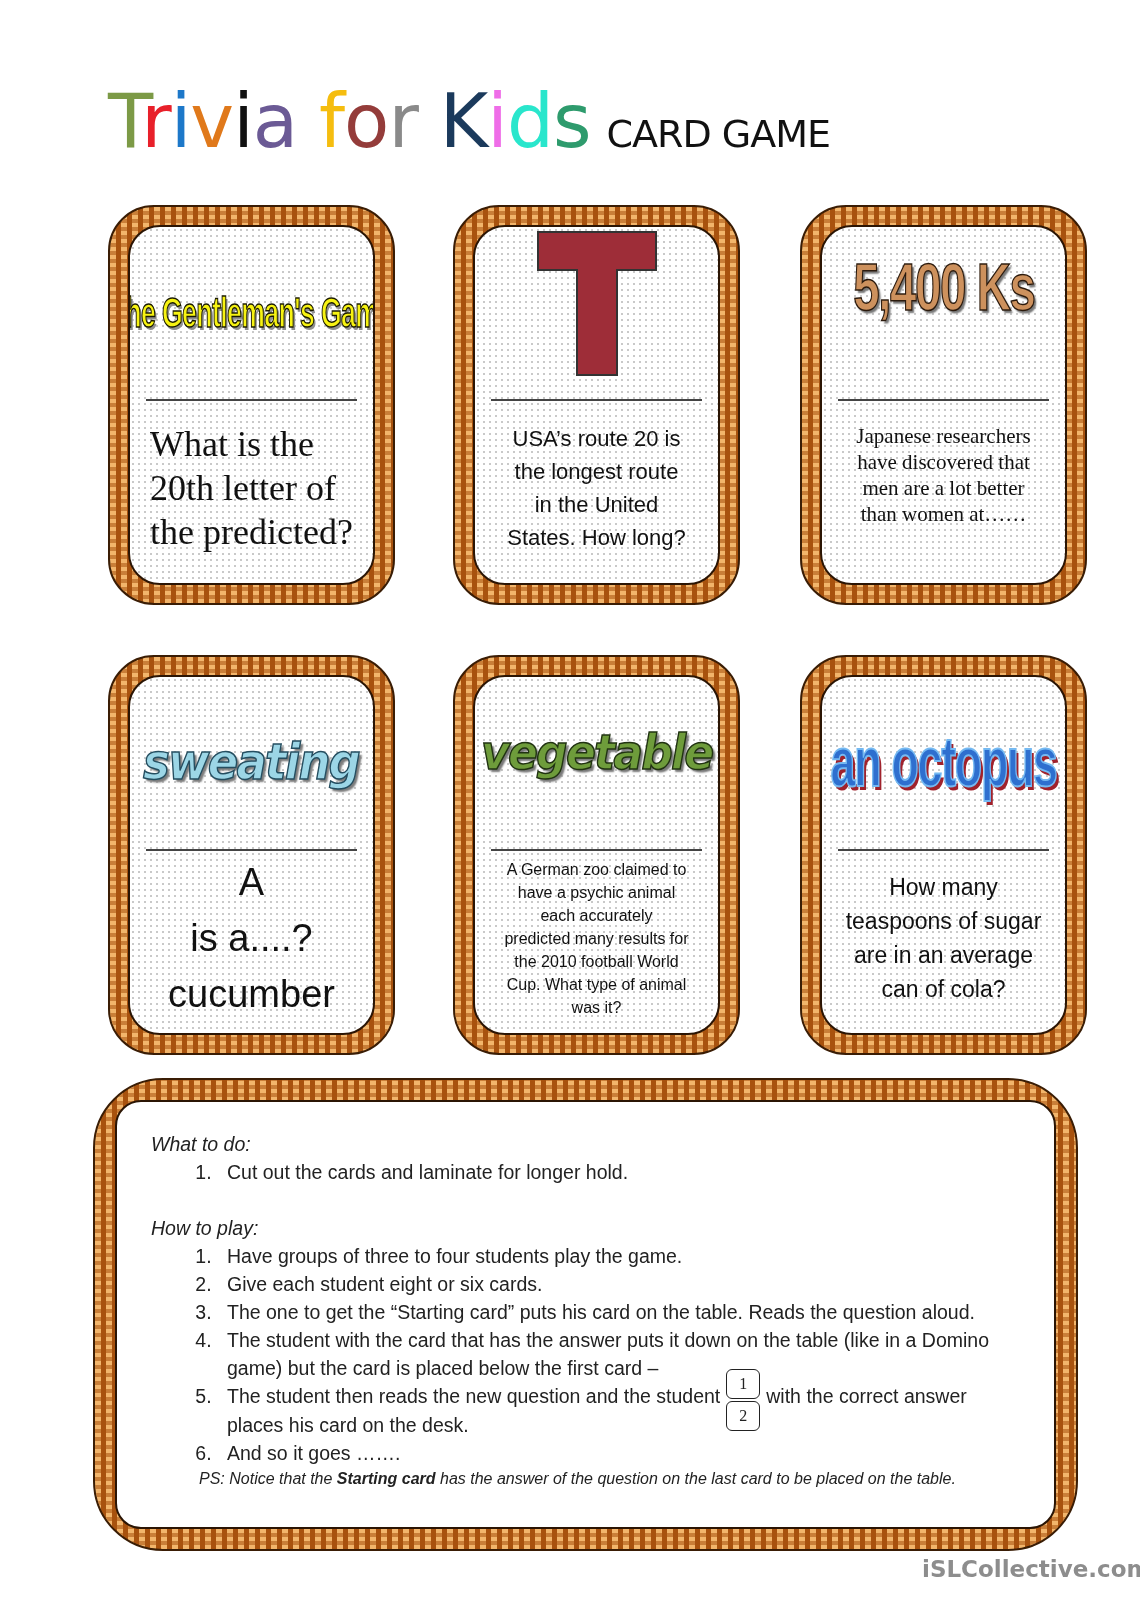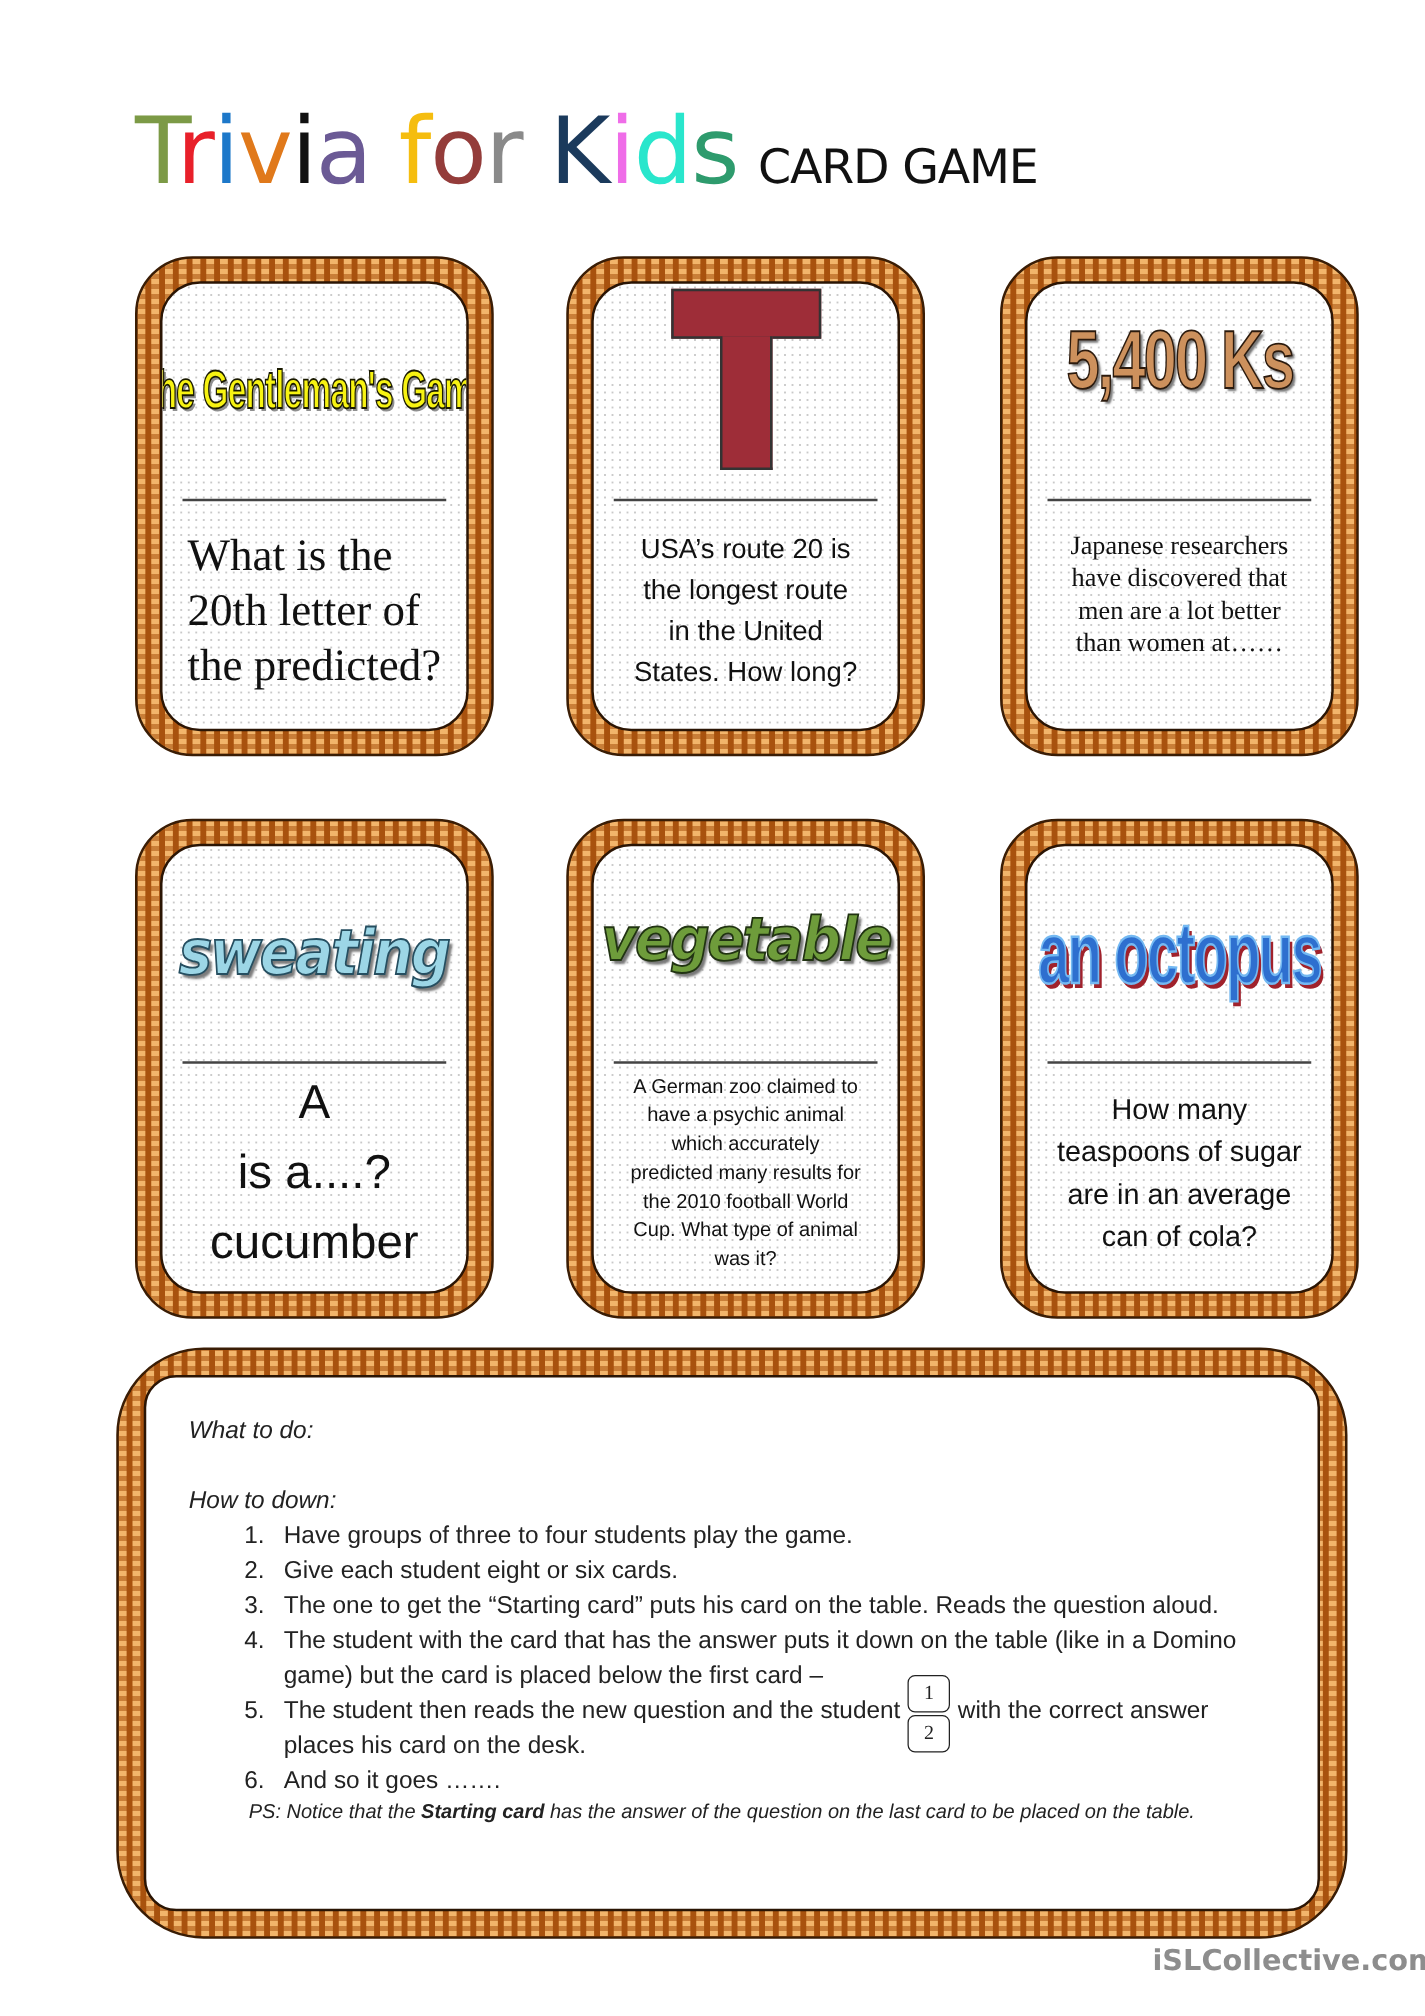--- a/index.html
+++ b/index.html
@@ -153,21 +153,21 @@
 <div class="frame card" style="position:absolute; left:453px; top:655px;">
   <div class="inner">
     <div class="answer-area" style="height:150px;">
       <span class="ans-veg">vegetable</span>
     </div>
     <div class="divider"></div>
     <div class="question">
       <div class="q-sans-small">
         <div>A German zoo claimed to</div>
         <div>have a psychic animal</div>
-        <div>which accurately</div>
+        <div>each accurately</div>
         <div>predicted many results for</div>
         <div>the 2010 football World</div>
         <div>Cup. What type of animal</div>
         <div>was it?</div>
       </div>
     </div>
   </div>
 </div>
 
 <div class="frame card" style="position:absolute; left:800px; top:655px;">
@@ -184,22 +184,25 @@
         <div>can of cola?</div>
       </div>
     </div>
   </div>
 </div>
 
 <div class="frame instr">
   <div class="inner instr-inner">
     <div class="instr-content">
       <div class="heading">What to do:</div>
+      <ol>
+        <li>Cut out the cards and laminate for longer hold.</li>
+      </ol>
       <div class="gap"></div>
-      <div class="heading">How to down:</div>
+      <div class="heading">How to play:</div>
       <ol>
         <li>Have groups of three to four students play the game.</li>
         <li>Give each student eight or six cards.</li>
         <li>The one to get the “Starting card” puts his card on the table. Reads the question aloud.</li>
         <li>The student with the card that has the answer puts it down on the table (like in a Domino game) but the card is placed below the first card –</li>
         <li class="li5"><span>The student then reads the new question and the student</span><span class="domino">
               <span>1</span>
               <span>2</span>
             </span><span>with the correct answer places his card on the desk.</span></li>
         <li>And so it goes …….</li>

